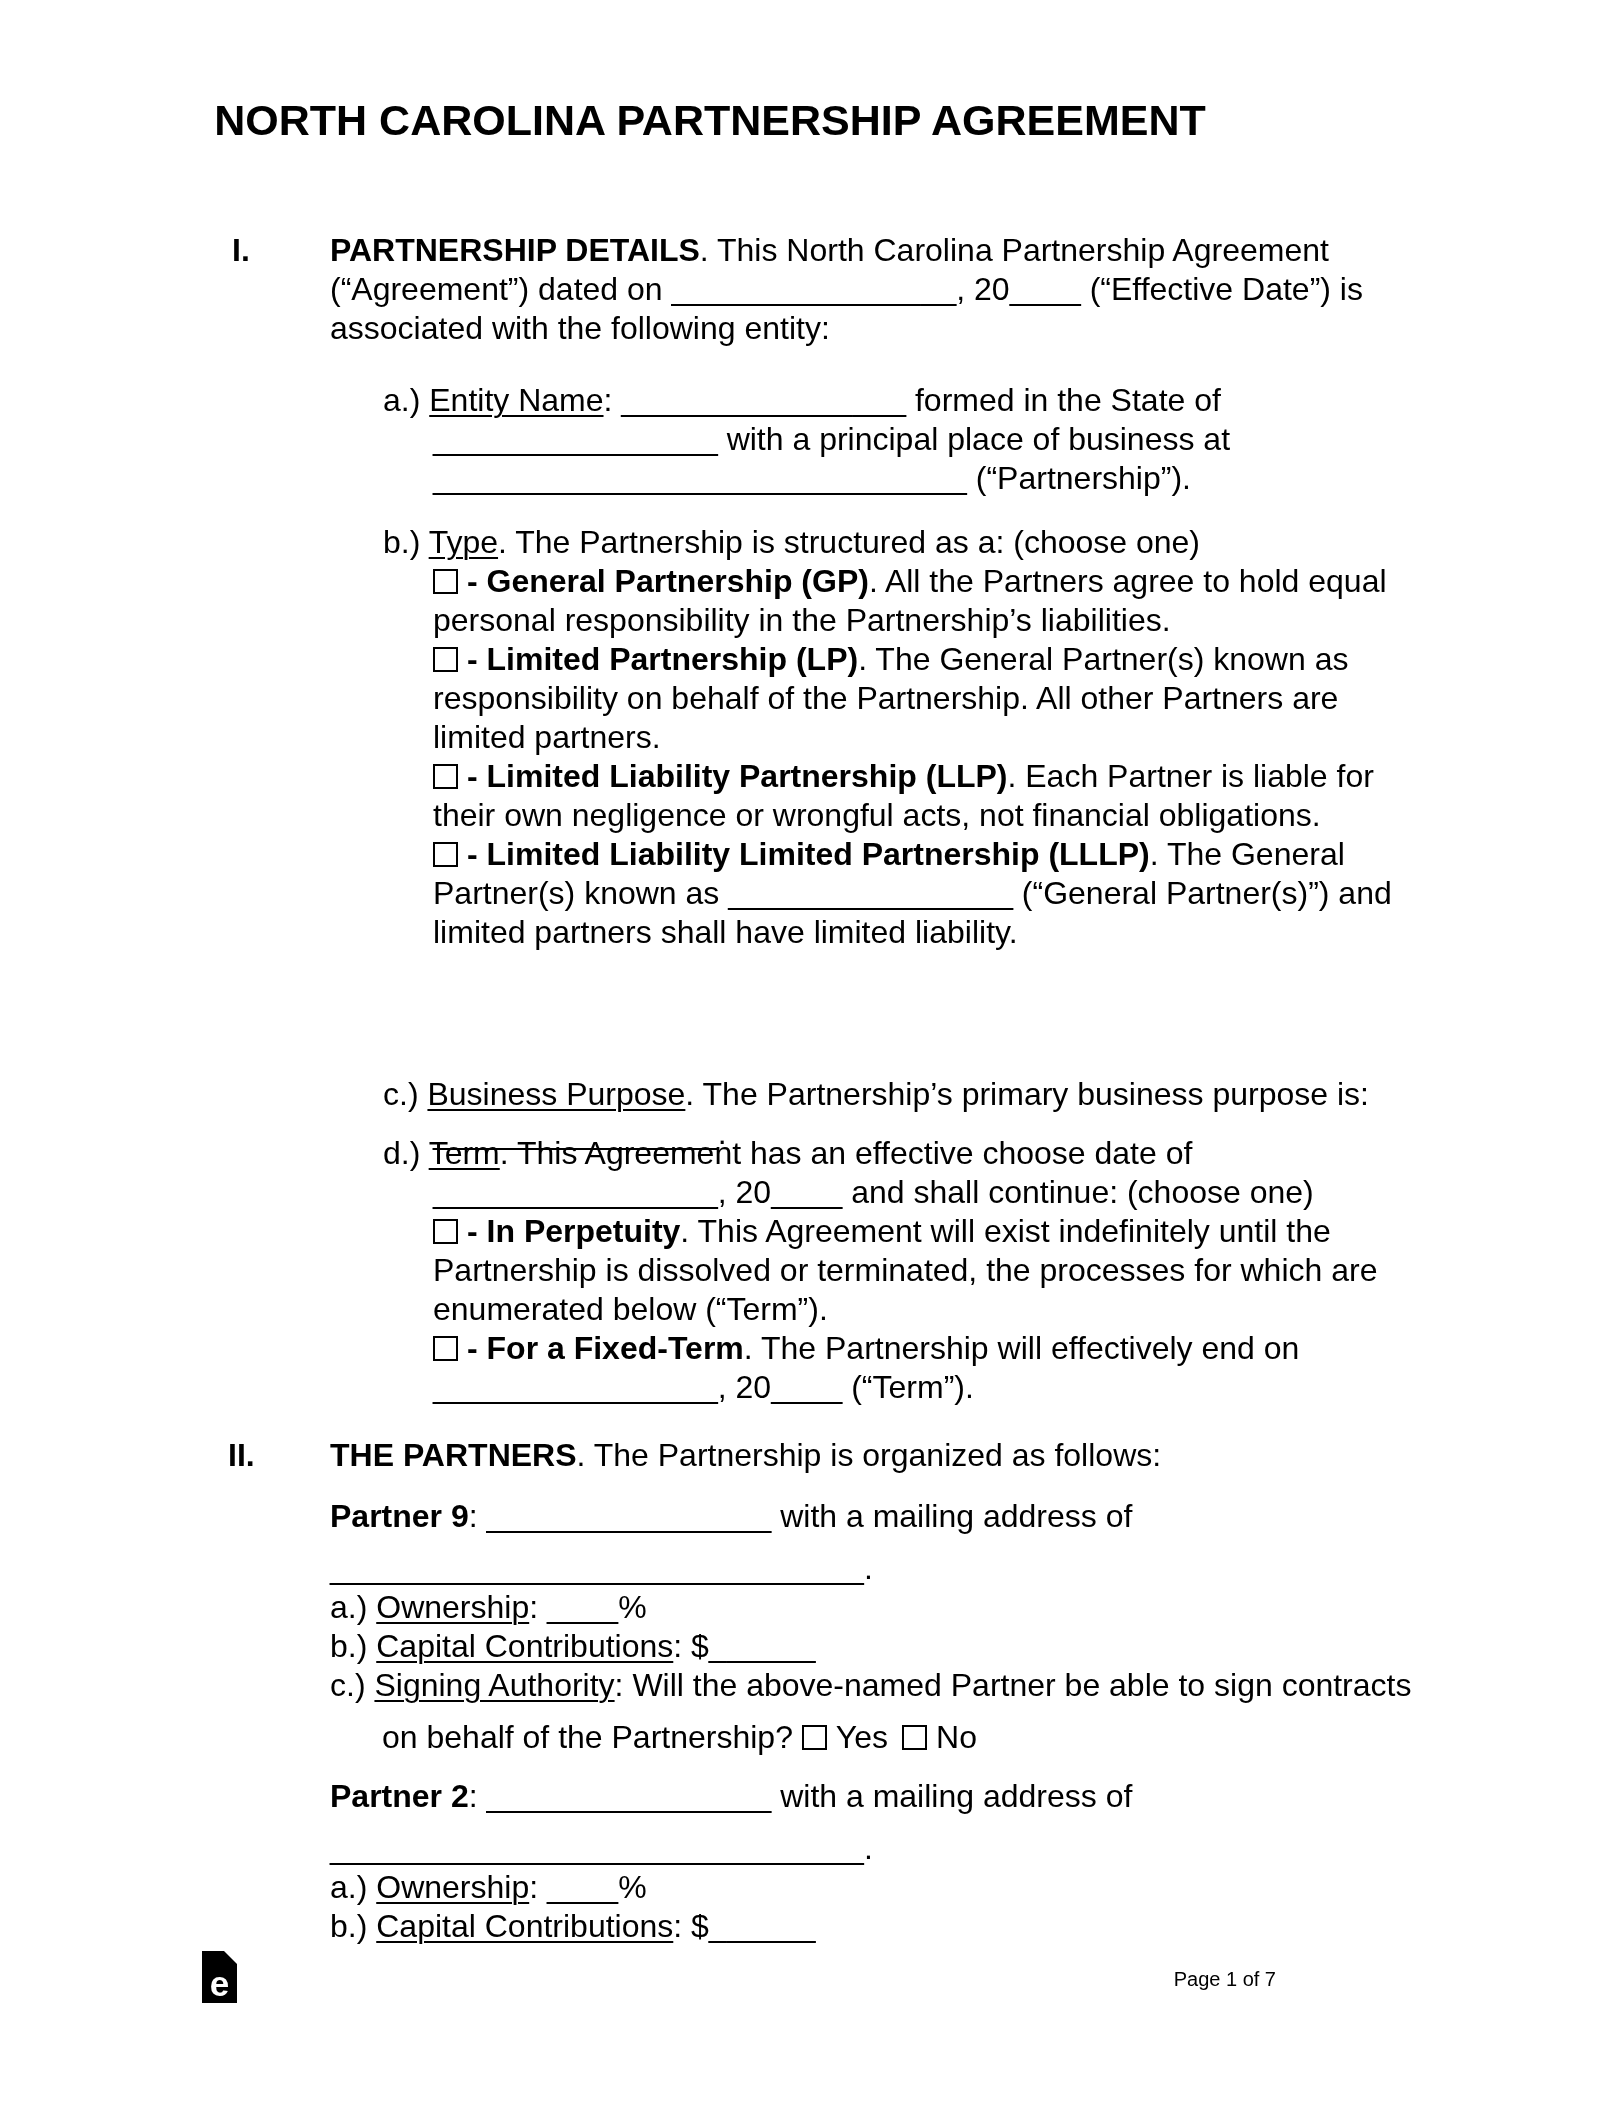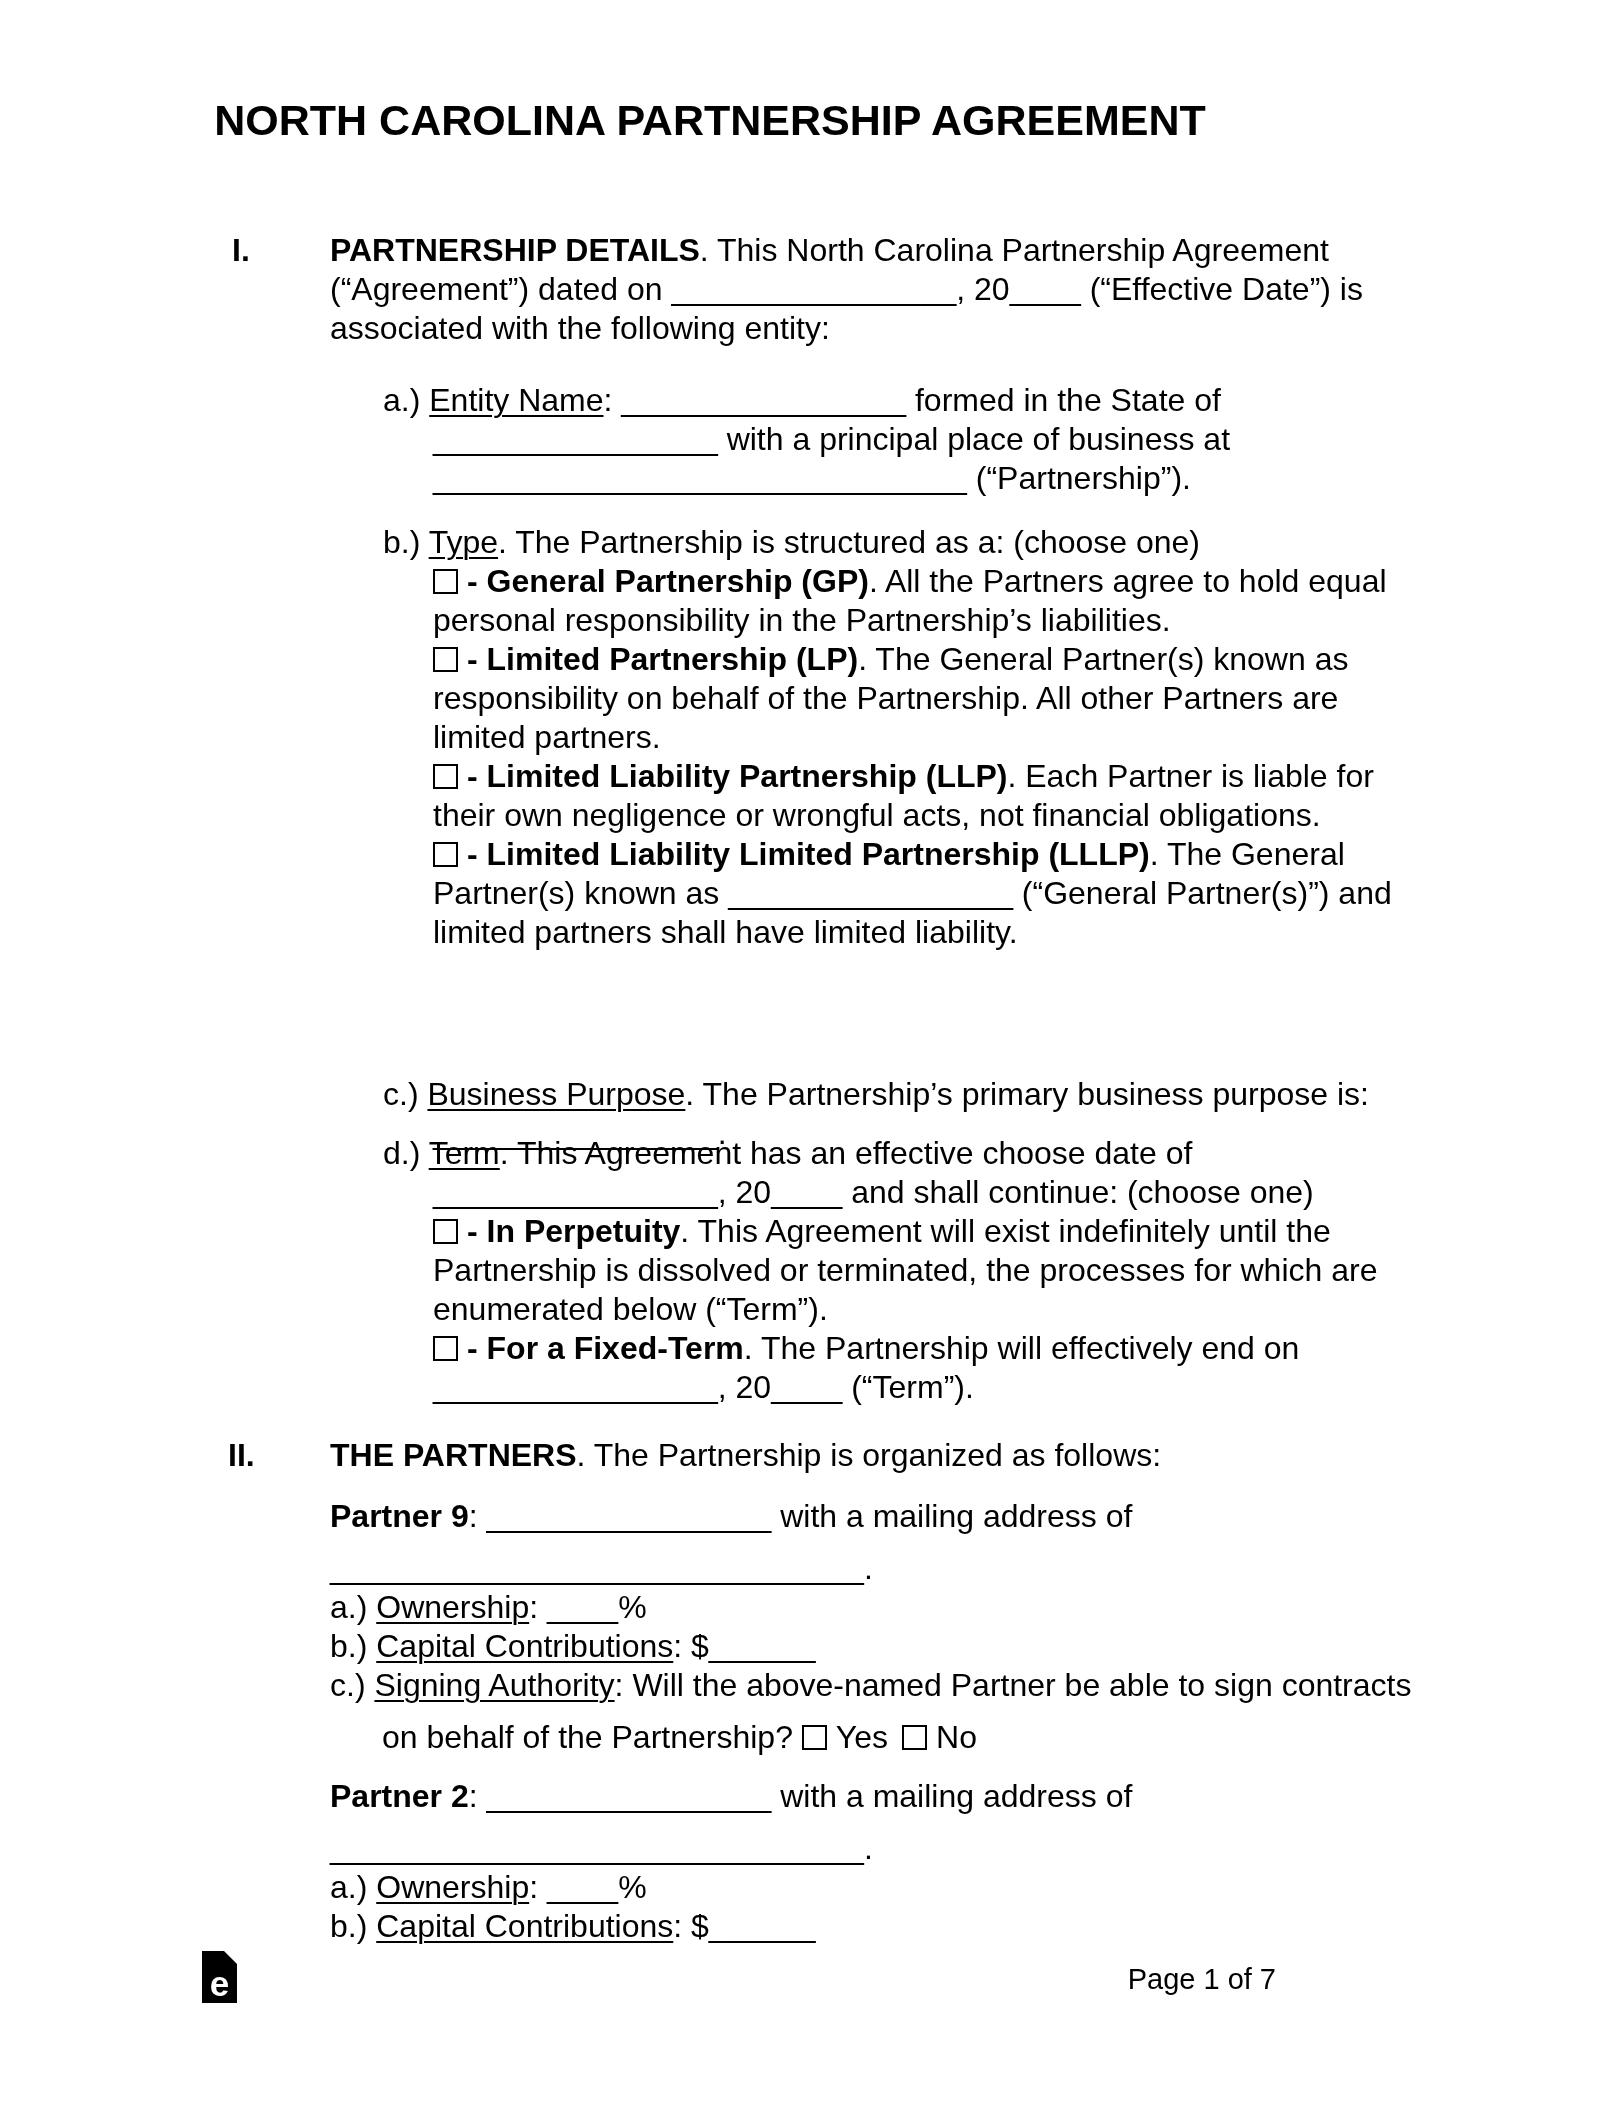--- a/index.html
+++ b/index.html
@@ -16,21 +16,21 @@
   .b{font-weight:bold;}
   .ul{text-decoration:underline;text-decoration-thickness:2px;text-underline-offset:4px;}
   .cb{display:inline-block;width:21px;height:21px;border:2px solid #000;background:#fff;
       margin-right:9px;vertical-align:-2px;}
   .cb2{margin-left:14px;}
   .logo{position:absolute;left:202px;top:1951px;width:35px;height:52px;background:#000;}
   .logo::after{content:"";position:absolute;top:0;right:0;width:0;height:0;
       border-style:solid;border-width:0 13px 13px 0;border-color:#fff #fff transparent transparent;}
   .logo-letter{position:absolute;left:0;right:0;bottom:1px;text-align:center;
       color:#fff;font-weight:bold;font-size:35px;line-height:36px;}
-  .page-num{position:absolute;top:1962px;right:144px;font-size:29px;line-height:34px;}
+  .page-num{position:absolute;top:1962px;right:144px;font-size:20px;line-height:34px;}
 </style>
 </head>
 <body>
 
 <div class="page">
 
   <div class="title">NORTH CAROLINA PARTNERSHIP AGREEMENT</div>
 
   <div class="numeral" style="left:232px;top:231px;">I.</div>
   <div class="block" style="left:330px;top:231px;">

